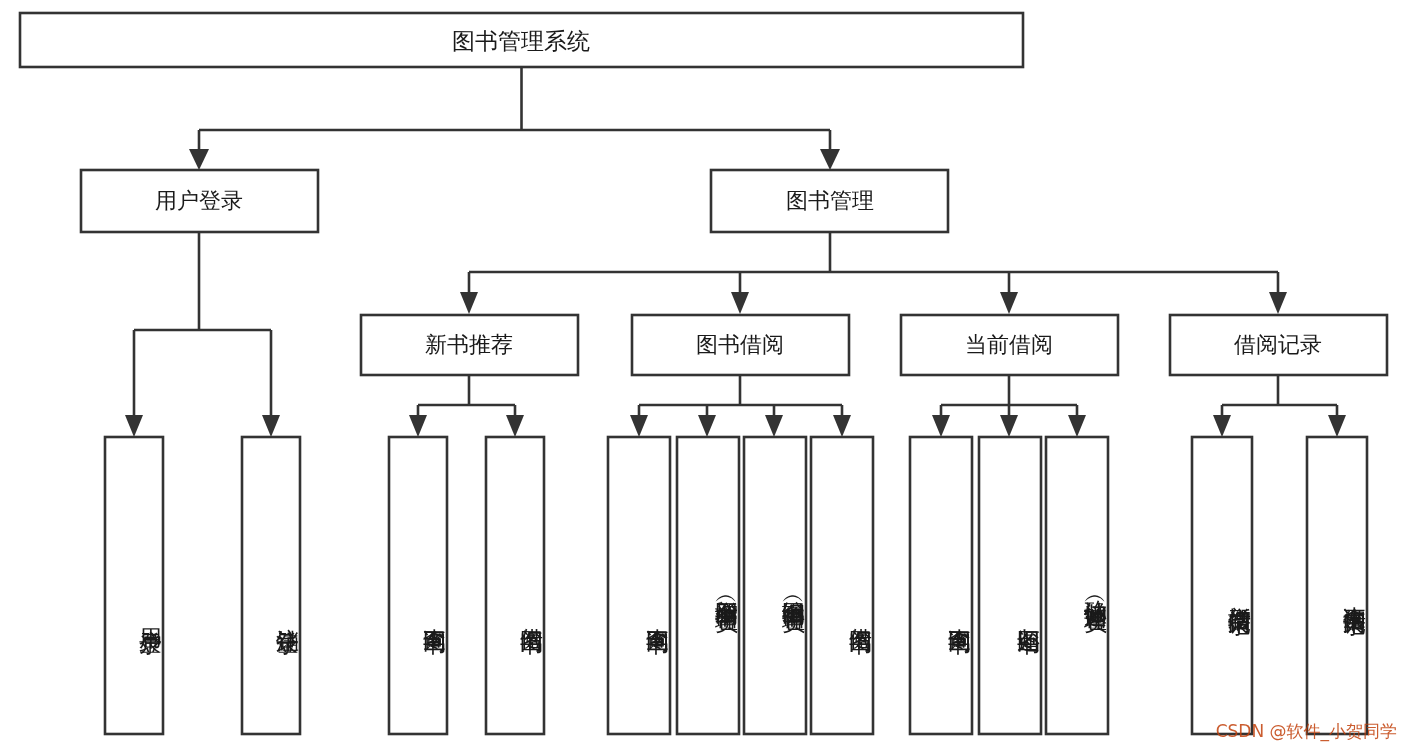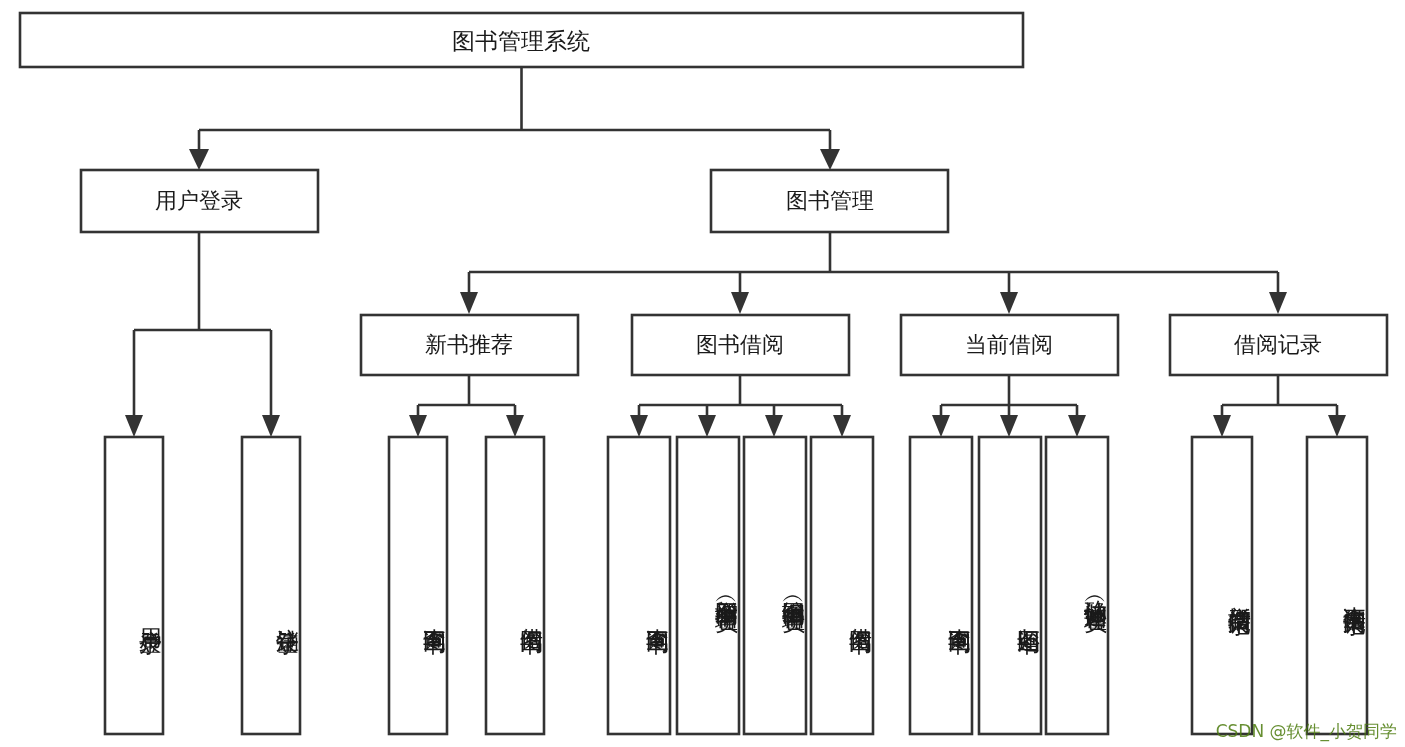--- a/index.html
+++ b/index.html
@@ -68,21 +68,21 @@
     justify-content: center;
     white-space: nowrap;
     pointer-events: none;
   }
   .watermark {
     position: absolute;
     right: 8px;
     bottom: 4px;
     font-family: "DejaVu Sans", "Liberation Sans", sans-serif;
     font-size: 17px;
-    color: #4d7c0f;
+    color: #c2410c;
     opacity: 0.85;
     white-space: nowrap;
   }
 </style>
 </head>
 <body>
 
 <div id="stage">
 
   <svg id="diagram" viewBox="0 0 1405 747">

